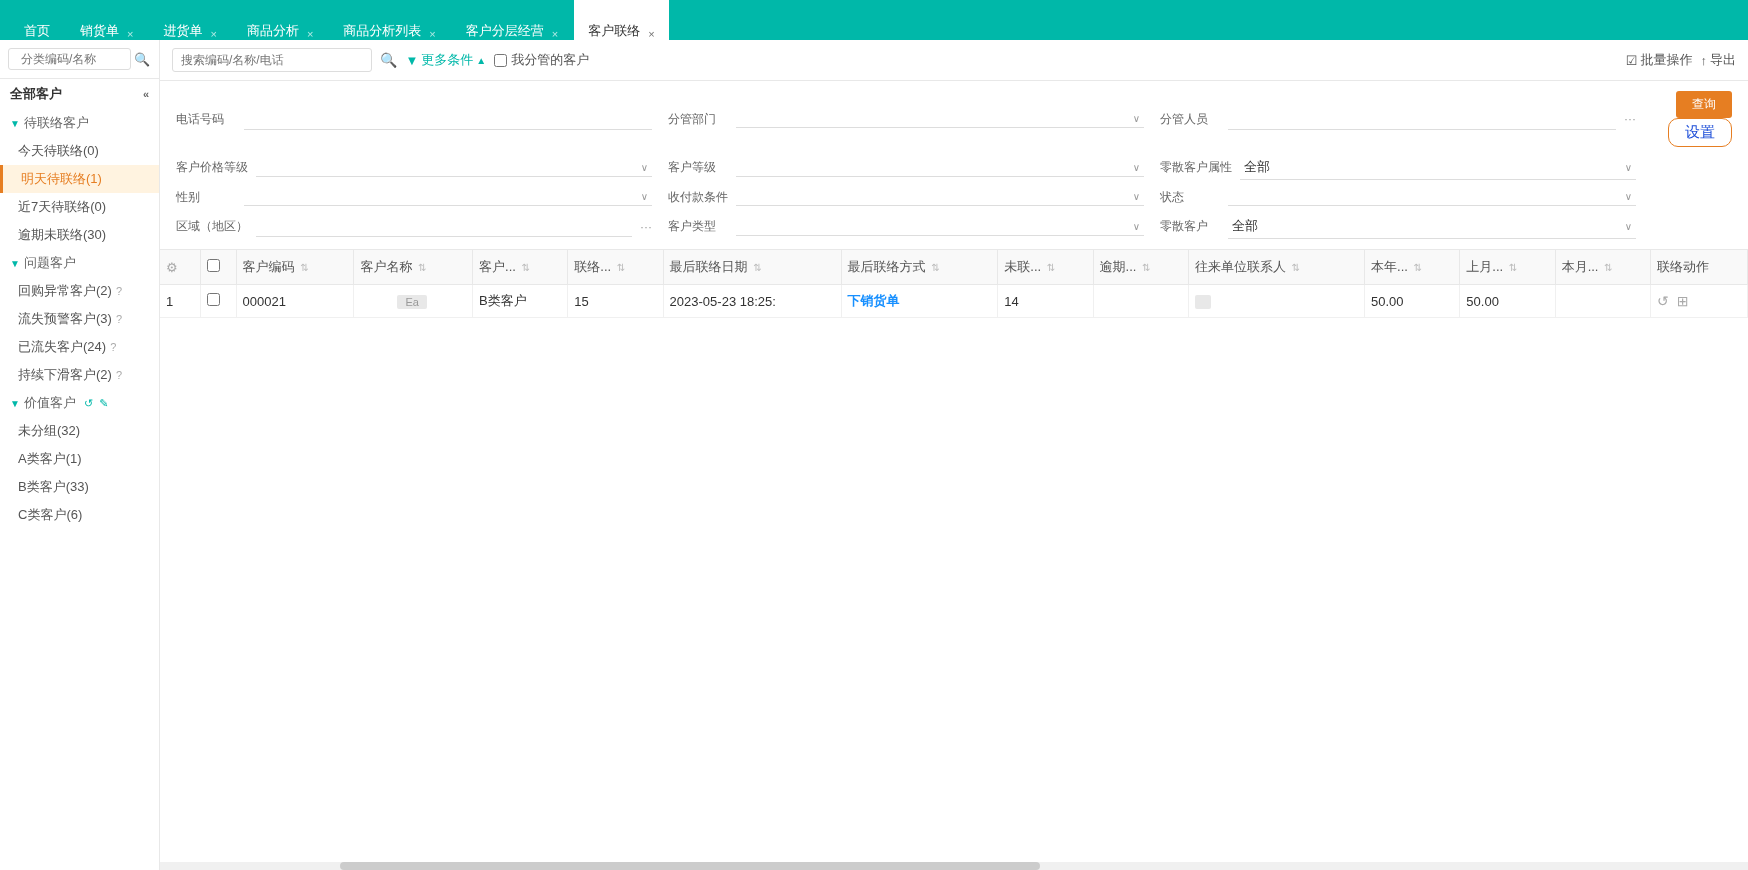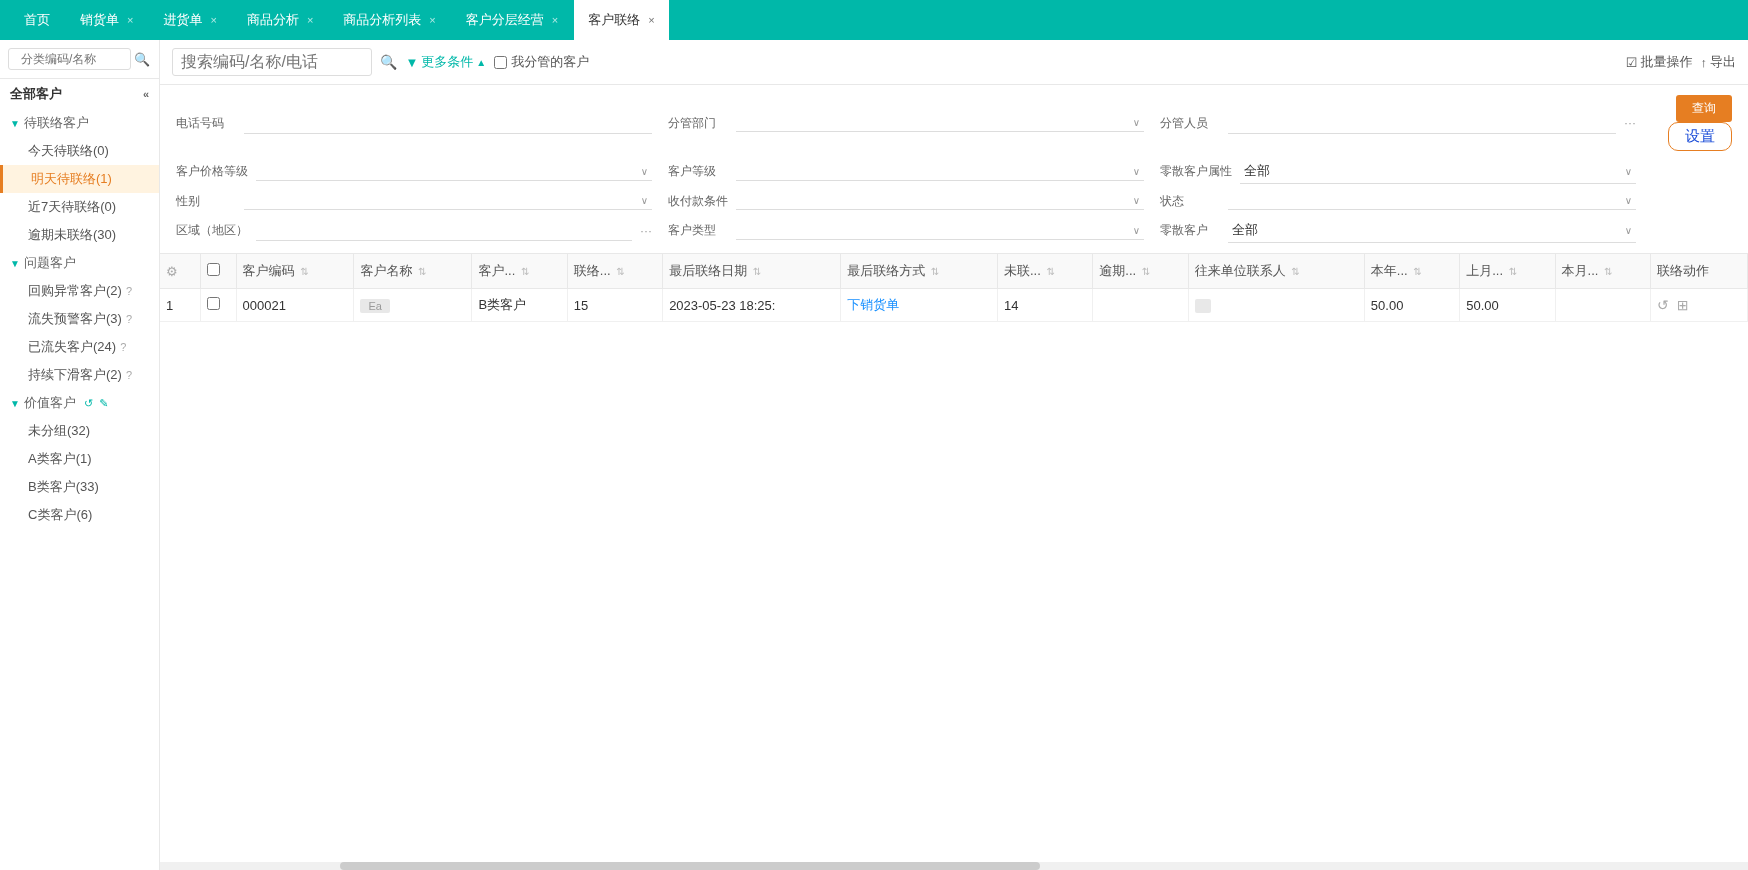--- a/index.html
+++ b/index.html
@@ -12,21 +12,21 @@
       display: flex;
       align-items: center;
       padding: 0 10px;
       gap: 2px;
     }
     .nav-item {
       color: #fff;
       padding: 0 14px;
       height: 40px;
       display: flex;
-      align-items: center;
+      align-items: flex-end;
       cursor: pointer;
       font-size: 13px;
       white-space: nowrap;
       gap: 4px;
     }
     .nav-item.active { background: #fff; color: #333; }
     .nav-item .close-x { font-size: 11px; margin-left: 4px; opacity: 0.7; }
 
     
     .main-layout {
@@ -71,21 +71,21 @@
     .sidebar-group-title {
       padding: 5px 10px;
       color: #666;
       font-size: 12px;
       display: flex;
       align-items: center;
       gap: 4px;
     }
     .sidebar-group-title .arrow { font-size: 10px; color: #00b8a9; }
     .sidebar-item {
-      padding: 5px 10px 5px 28px;
+      padding: 5px 10px 5px 18px;
       color: #555;
       font-size: 12px;
       cursor: pointer;
       display: flex;
       align-items: center;
       gap: 4px;
     }
     .sidebar-item.active { background: #fff3e0; color: #e67e22; border-left: 3px solid #e67e22; }
     .sidebar-item .help-icon { color: #aaa; font-size: 11px; }
 
@@ -104,21 +104,21 @@
       padding: 8px 12px;
       display: flex;
       align-items: center;
       gap: 8px;
       border-bottom: 1px solid #e8e8e8;
     }
     .filter-search-input {
       border: 1px solid #ddd;
       border-radius: 3px;
       padding: 4px 8px;
-      font-size: 16px;
+      font-size: 12px;
       width: 200px;
       outline: none;
       color: #999;
     }
     .filter-search-btn { color: #999; cursor: pointer; font-size: 14px; }
     .filter-more-btn {
       color: #00b8a9;
       display: flex;
       align-items: center;
       gap: 3px;
@@ -248,21 +248,21 @@
       white-space: nowrap;
     }
     thead th .col-sort { color: #bbb; font-size: 10px; margin-left: 2px; }
     tbody tr { border-bottom: 1px solid #f0f0f0; }
     tbody td {
       padding: 7px 6px;
       color: #333;
       border-right: 1px solid #f0f0f0;
       white-space: nowrap;
     }
-    .link-text { color: #1890ff; cursor: pointer; }
+    .link-text { color: #1890ff; cursor: pointer; font-weight: bold; }
     .action-icons { display: flex; gap: 8px; align-items: center; }
     .action-icon { color: #aaa; cursor: pointer; font-size: 14px; }
 
     
     .pagination {
       background: #fff;
       border-top: 1px solid #e8e8e8;
       padding: 8px 16px;
       display: flex;
       align-items: center;
@@ -604,21 +604,21 @@
           </tr>
         </thead>
         <tbody>
           <tr>
             <td>1</td>
             <td>
               <input type="checkbox" style="">
             </td>
             <td>000021</td>
             <td>
-              <span style="background:#e8e8e8; color:#999; padding:1px 8px; border-radius:2px; font-size:11px;">Ea</span>
+              <span style="background:#e8e8e8; color:#999; padding:1px 8px; border-radius:2px; font-size:11px;margin-left:37px;">Ea</span>
             </td>
             <td>B类客户</td>
             <td>15</td>
             <td>2023-05-23 18:25:</td>
             <td>
               <span class="link-text">下销货单</span>
             </td>
             <td>14</td>
             <td></td>
             <td>

